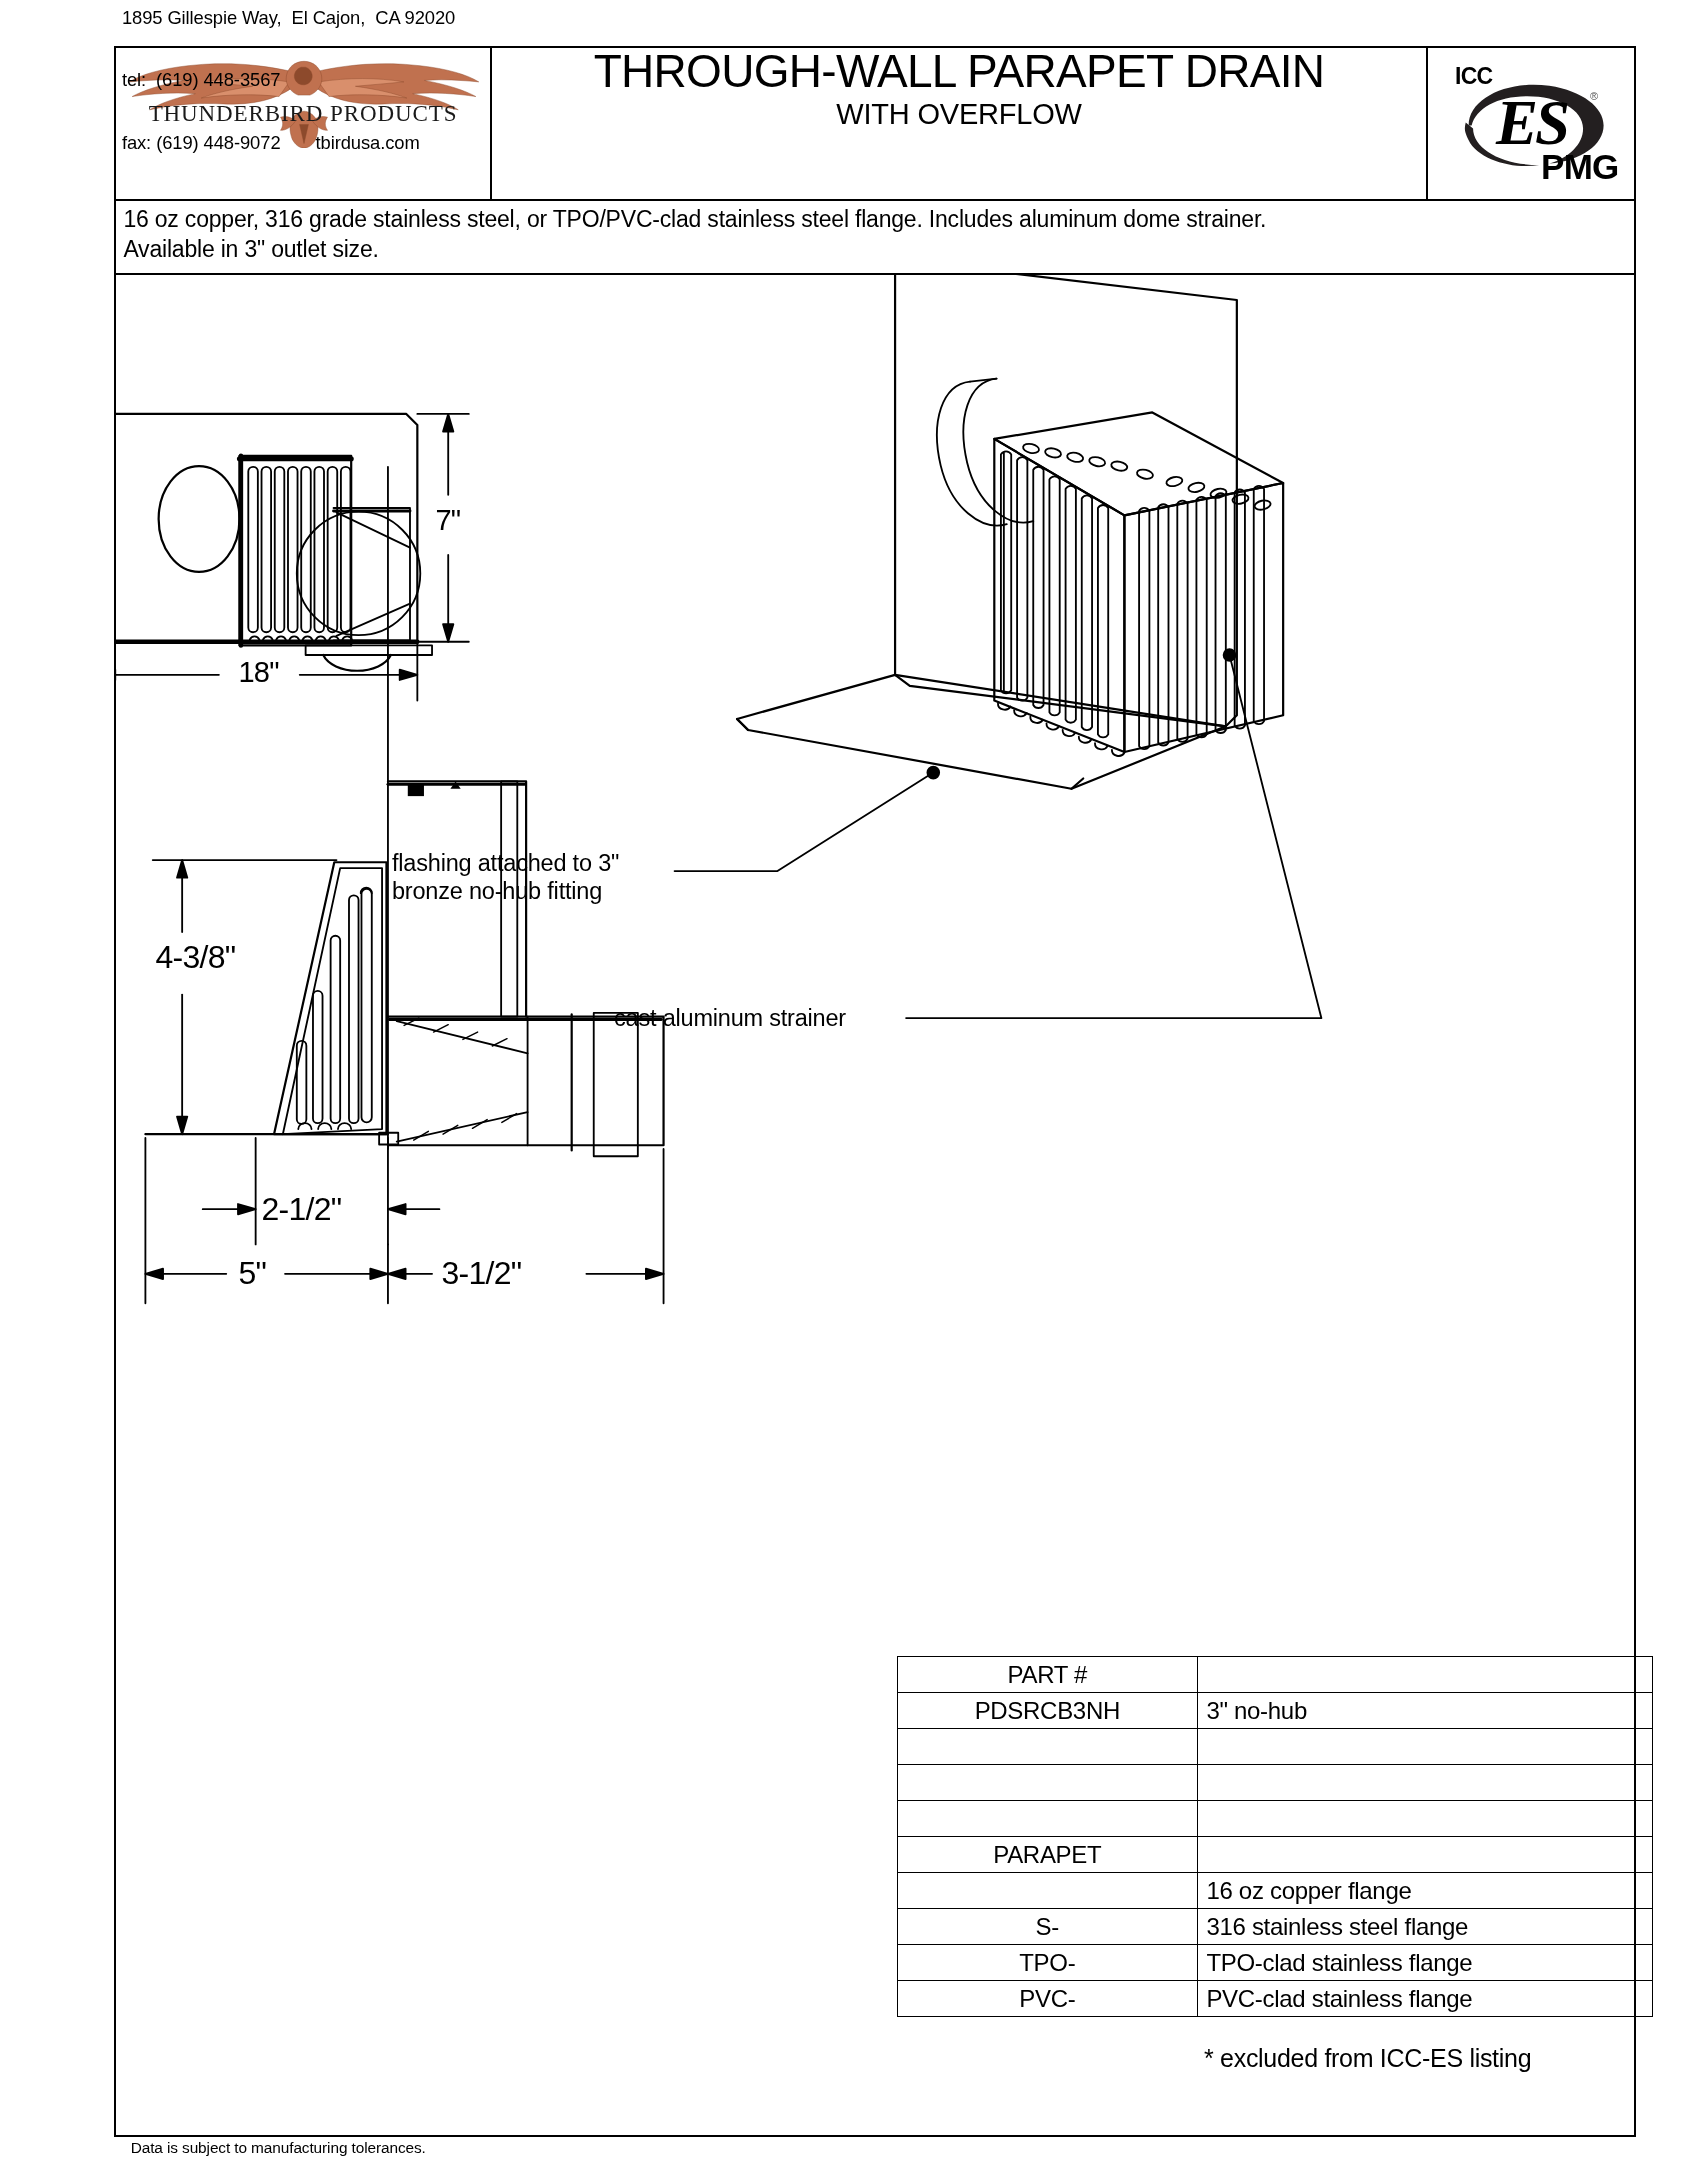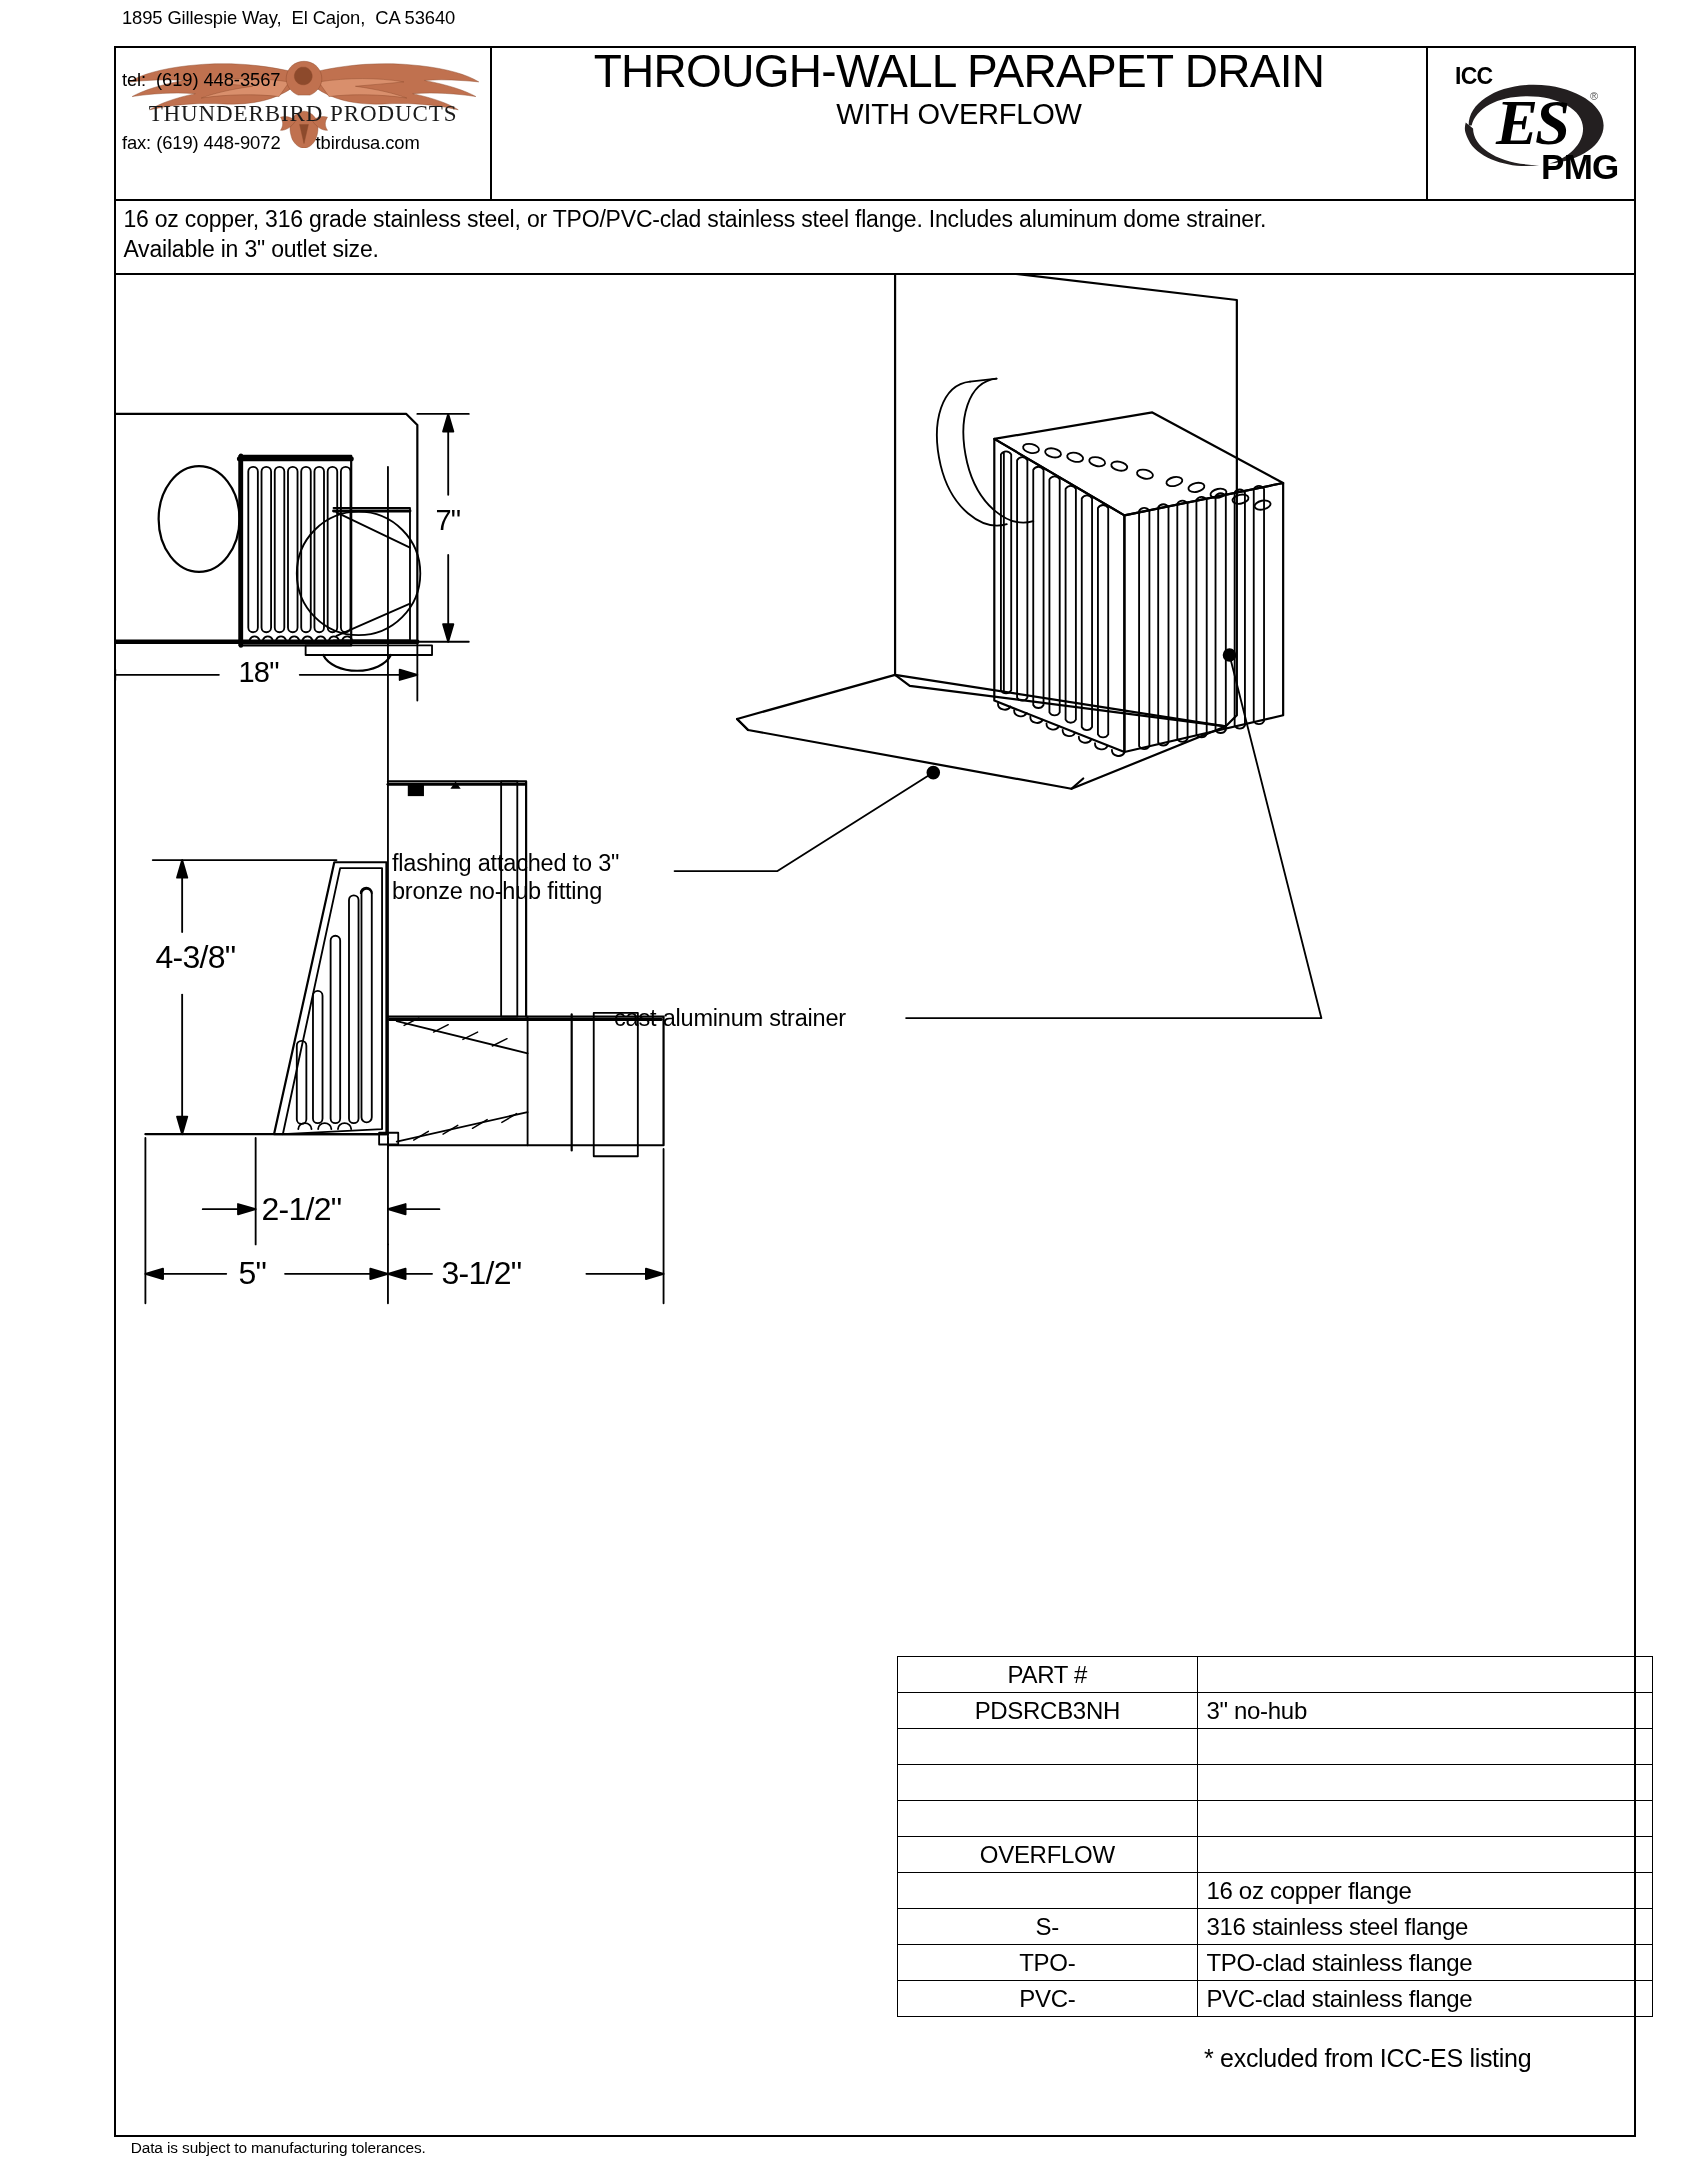--- a/index.html
+++ b/index.html
@@ -98,21 +98,21 @@
             <path d="M224 90 C232 88 240 90 244 96 C238 104 232 108 224 108
                      C228 102 228 96 224 90 Z"></path>
             <path d="M288 90 C280 88 272 90 268 96 C274 104 280 108 288 108
                      C284 102 284 96 288 90 Z"></path>
             <path d="M250 100 L256 126 L262 100 Z" fill="#8d4a2c"></path>
           </g>
         </svg>
       </div>
       <div class="brandname">THUNDERBIRD PRODUCTS</div>
       <div class="addr">
-        <div>1895 Gillespie Way,  El Cajon,  CA 53640</div>
+        <div>1895 Gillespie Way,  El Cajon,  CA 92020</div>
         <div class="row2">tel:  (619) 448-3567</div>
         <div class="row2">fax: (619) 448-9072       tbirdusa.com</div>
       </div>
     </div>
 
     <div class="hdr-title">
       <div class="title-main">THROUGH-WALL PARAPET DRAIN</div>
       <div class="title-sub">WITH OVERFLOW</div>
     </div>
 
@@ -390,21 +390,21 @@
         </tr>
         <tr>
           <td class="c1"></td>
           <td class="c2"></td>
         </tr>
         <tr>
           <td class="c1"></td>
           <td class="c2"></td>
         </tr>
         <tr>
-          <td class="c1">OVERFLOW</td>
+          <td class="c1">PARAPET</td>
           <td class="c2"></td>
         </tr>
         <tr>
           <td class="c1"></td>
           <td class="c2">16 oz copper flange</td>
         </tr>
         <tr>
           <td class="c1">S-</td>
           <td class="c2">316 stainless steel flange</td>
         </tr>

